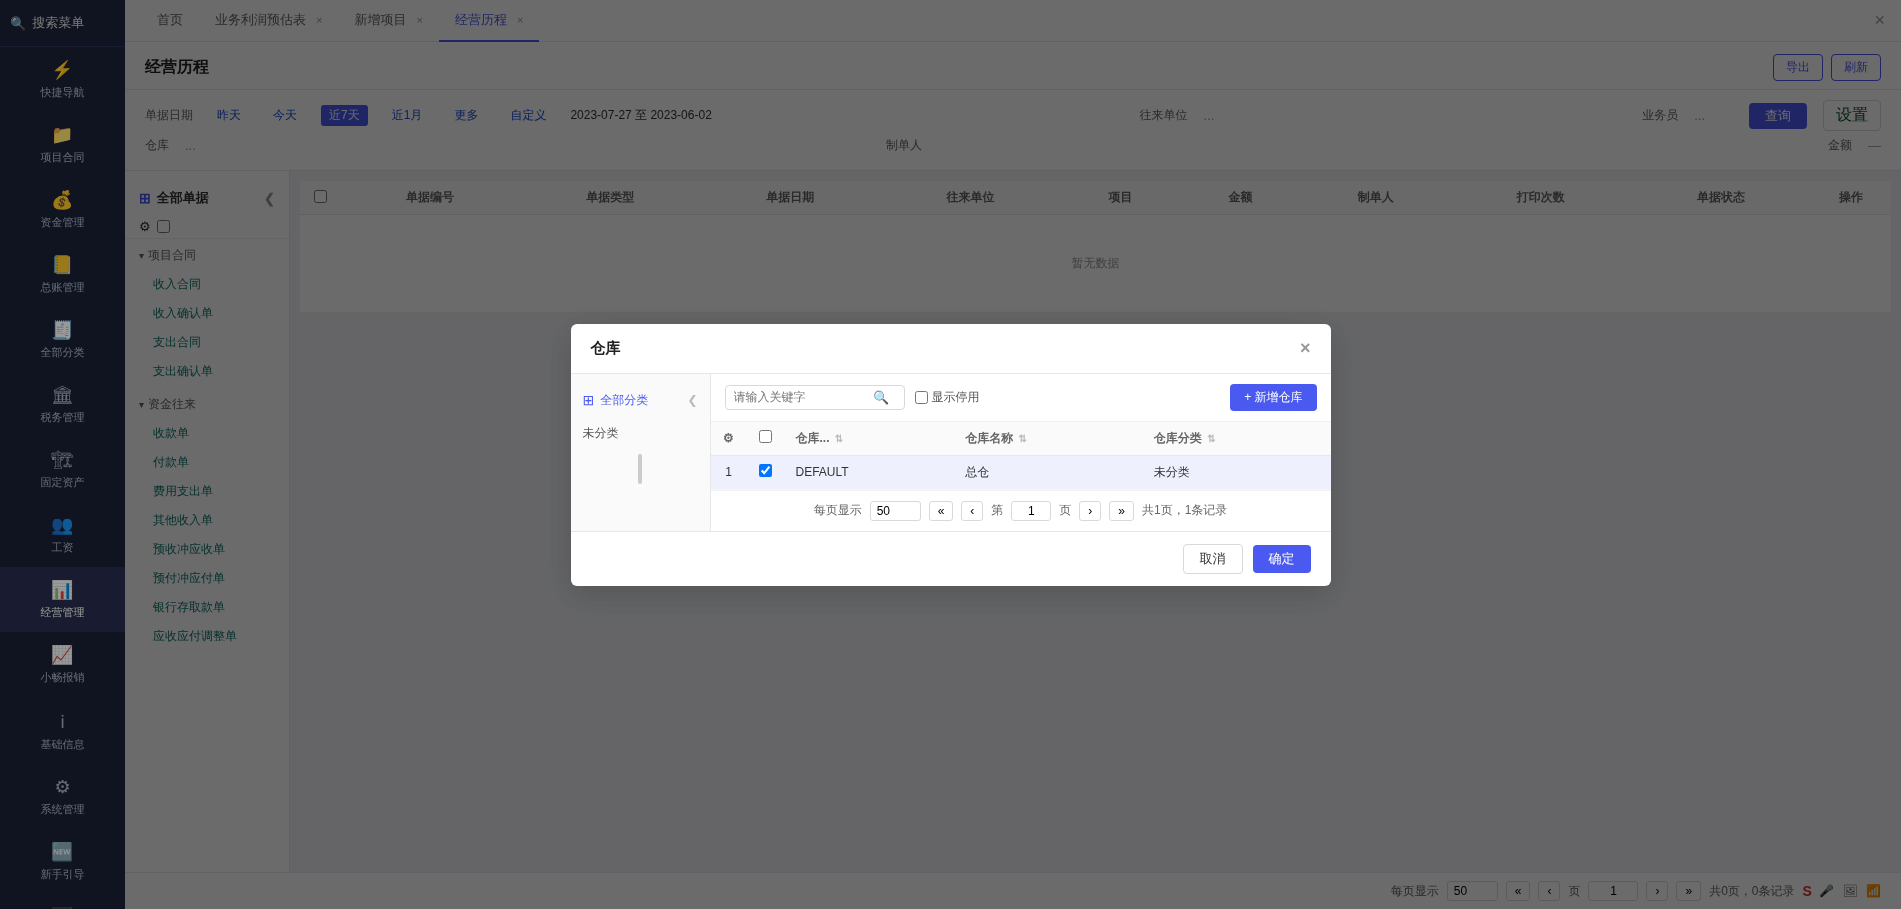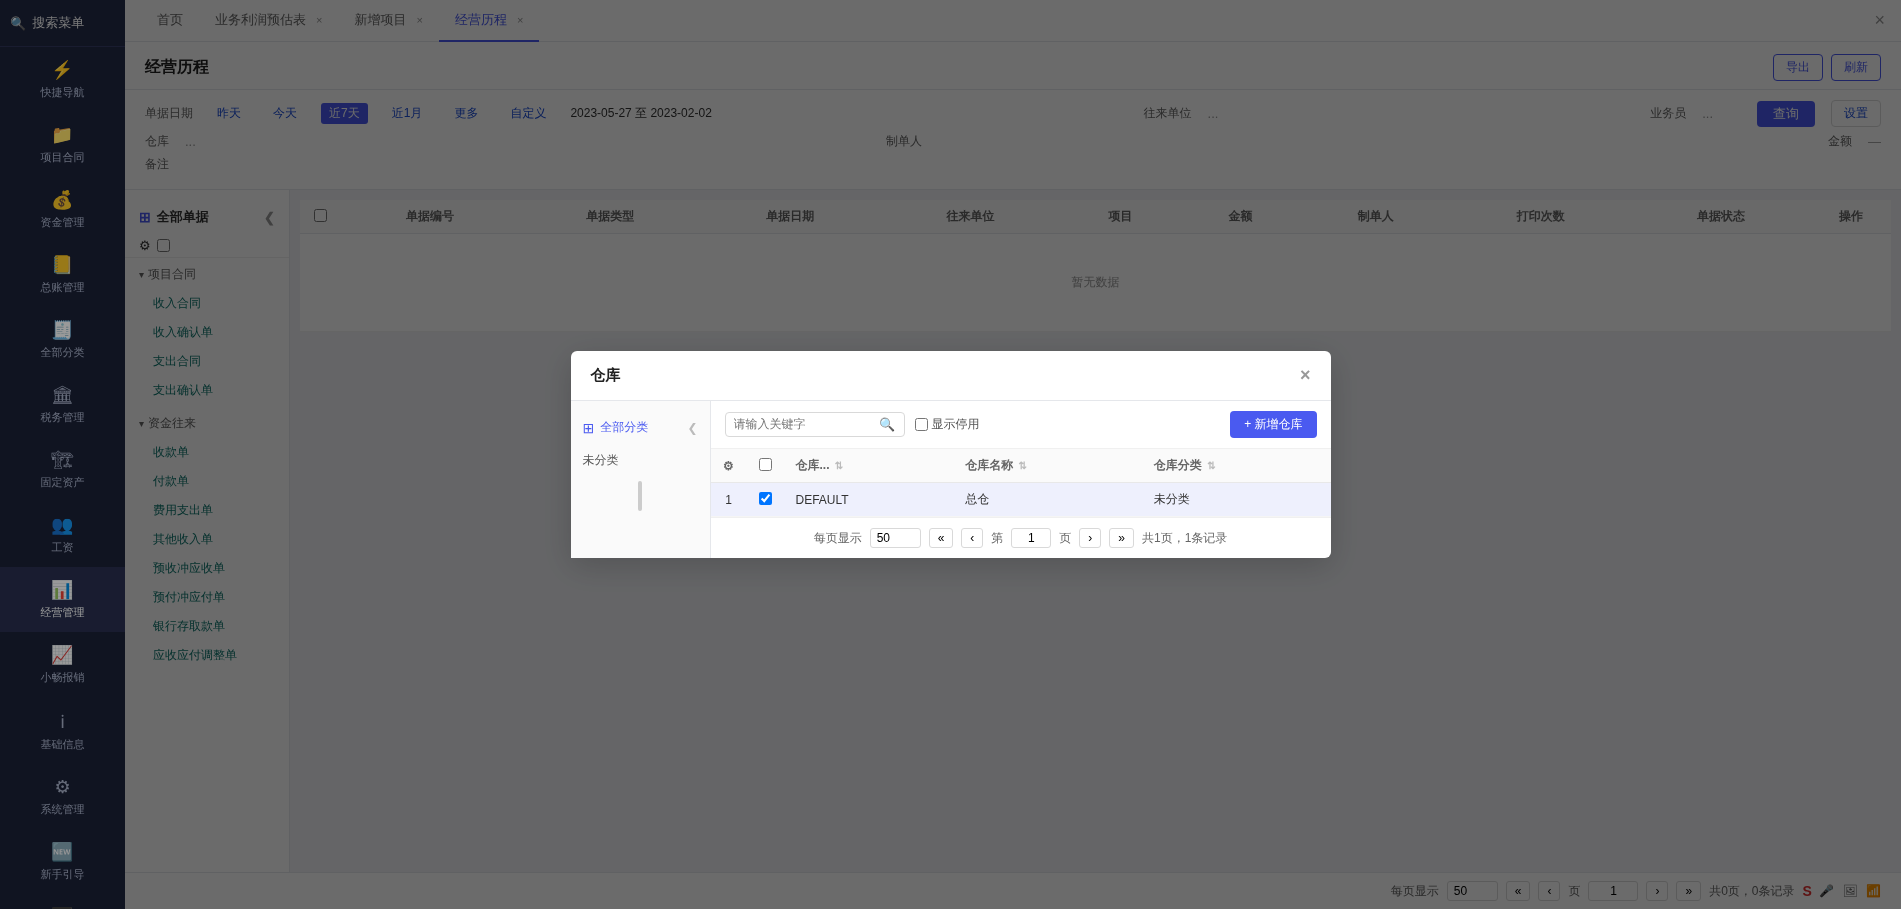--- a/index.html
+++ b/index.html
@@ -56,39 +56,39 @@
     .data-table .actions-col { width: 80px; }
 
     
     .bottom-bar { background: #fff; border-top: 1px solid #e5e7eb; padding: 8px 20px; display: flex; align-items: center; justify-content: flex-end; gap: 8px; font-size: 12px; color: #666; flex-shrink: 0; }
     .pagination-btn { border: 1px solid #d9d9d9; border-radius: 3px; padding: 2px 8px; cursor: pointer; background: #fff; font-size: 12px; }
     .pagination-input { border: 1px solid #d9d9d9; border-radius: 3px; padding: 2px 6px; width: 50px; text-align: center; font-size: 12px; }
     .btn-primary { background: #4a5af0; color: #fff; border: none; border-radius: 4px; padding: 5px 16px; cursor: pointer; font-size: 13px; }
     .btn-default { background: #fff; color: #333; border: 1px solid #d9d9d9; border-radius: 4px; padding: 5px 16px; cursor: pointer; font-size: 13px; }
     .btn-export { background: #fff; color: #4a5af0; border: 1px solid #4a5af0; border-radius: 4px; padding: 4px 12px; cursor: pointer; font-size: 12px; display: flex; align-items: center; gap: 4px; }
     .btn-query { background: #4a5af0; color: #fff; border: none; border-radius: 4px; padding: 4px 16px; cursor: pointer; font-size: 13px; }
-    .btn-settings { background: #fff; color: #1d4ed8; border: 1px solid #d9d9d9; border-radius: 4px; padding: 4px 12px; cursor: pointer; font-size: 12px; }
+    .btn-settings { background: #fff; color: #14532d; border: 1px solid #d9d9d9; border-radius: 4px; padding: 4px 12px; cursor: pointer; font-size: 16px; }
 
     
     .modal-overlay { position: fixed; top: 0; left: 0; width: 100%; height: 100%; background: rgba(0,0,0,0.4); display: flex; align-items: center; justify-content: center; z-index: 1000; }
     .modal { background: #fff; border-radius: 6px; width: 760px; max-height: 480px; display: flex; flex-direction: column; box-shadow: 0 8px 32px rgba(0,0,0,0.18); }
     .modal-header { display: flex; align-items: center; justify-content: space-between; padding: 14px 20px; border-bottom: 1px solid #e5e7eb; font-size: 15px; font-weight: 600; color: #222; }
     .modal-close { cursor: pointer; font-size: 18px; color: #999; }
     .modal-body { flex: 1; display: flex; overflow: hidden; }
     
     
     .modal-left { width: 140px; border-right: 1px solid #e5e7eb; padding: 10px 0; background: #fafafa; flex-shrink: 0; }
     .modal-left-header { display: flex; align-items: center; gap: 6px; padding: 8px 12px; font-size: 12px; color: #4a5af0; cursor: pointer; font-weight: 500; }
     .modal-left-item { padding: 8px 12px; font-size: 12px; color: #555; cursor: pointer; }
     .modal-left-collapse { margin-left: auto; cursor: pointer; color: #bbb; font-size: 12px; }
 
     
     .modal-right { flex: 1; display: flex; flex-direction: column; overflow: hidden; }
     .modal-toolbar { display: flex; align-items: center; gap: 10px; padding: 10px 14px; border-bottom: 1px solid #f0f0f0; }
-    .modal-search { border: 1px solid #d9d9d9; border-radius: 4px; padding: 4px 8px; font-size: 12px; width: 180px; display: flex; align-items: flex-start; gap: 6px; }
+    .modal-search { border: 1px solid #d9d9d9; border-radius: 4px; padding: 4px 8px; font-size: 12px; width: 180px; display: flex; align-items: center; }
     .modal-search input { border: none; outline: none; font-size: 12px; width: 140px; background: transparent; }
     .modal-search .search-icon { color: #999; font-size: 13px; }
     .modal-checkbox { display: flex; align-items: center; gap: 4px; font-size: 12px; color: #555; cursor: pointer; }
     .modal-add-btn { margin-left: auto; background: #4a5af0; color: #fff; border: none; border-radius: 4px; padding: 5px 14px; cursor: pointer; font-size: 12px; display: flex; align-items: center; gap: 4px; }
 
     
     .modal-table-wrap { flex: 1; overflow-y: auto; }
     .modal-table { width: 100%; border-collapse: collapse; }
     .modal-table th { background: #fafafa; border-bottom: 1px solid #e8e8e8; padding: 8px 12px; font-size: 12px; color: #666; text-align: left; white-space: nowrap; }
     .modal-table td { border-bottom: 1px solid #f5f5f5; padding: 8px 12px; font-size: 12px; }
@@ -218,21 +218,21 @@
 
     <div class="filter-bar">
       <div class="filter-row">
         <span class="filter-label">单据日期</span>
         <span class="filter-date-btn">昨天</span>
         <span class="filter-date-btn">今天</span>
         <span class="filter-date-btn active">近7天</span>
         <span class="filter-date-btn">近1月</span>
         <span class="filter-date-btn">更多</span>
         <span class="filter-date-btn">自定义</span>
-        <span class="filter-label" style="color:#333;">2023-05-27 至 2023-02-02</span>
+        <span class="filter-label" style="color:#333;">2023-07-27 至 2023-06-02</span>
         <span style="flex:1;"></span>
         <span class="filter-label">往来单位</span>
         <span class="filter-ellipsis">...</span>
         <span style="flex:1;"></span>
         <span class="filter-label">业务员</span>
         <span class="filter-ellipsis">...</span>
         <span style="margin-left:12px;"></span>
         <button class="btn-query">查询</button>
         <button class="btn-settings">设置</button>
       </div>
@@ -241,23 +241,20 @@
         <span class="filter-label">仓库</span>
         <span class="filter-ellipsis">...</span>
         <span style="flex:1;"></span>
         <span class="filter-label">制单人</span>
         <span style="flex:1;max-width:200px;"></span>
         <span style="flex:1;"></span>
         <span class="filter-label">金额</span>
         <span class="filter-ellipsis">—</span>
       </div>
 
-      <div class="filter-row">
-        <span class="filter-label">备注</span>
-      </div>
     </div>
 
     <div class="content-area">
 
       <div class="sub-sidebar">
         <div class="sub-sidebar-header">
           <span style="color:#4a5af0;font-size:14px;">⊞</span>
           <span>全部单据</span>
           <span class="sub-sidebar-collapse">❮</span>
         </div>
@@ -429,14 +426,18 @@
           <span>第</span>
           <input class="modal-page-input" value="1" style="">
           <span>页</span>
           <button class="modal-page-btn">›</button>
           <button class="modal-page-btn">»</button>
           <span>共1页，1条记录</span>
         </div>
       </div>
     </div>
 
+    <div class="modal-footer">
+      <button class="btn-default">取消</button>
+      <button class="btn-primary">确定</button>
+    </div>
   </div>
 </div>
 
 </body></html>

